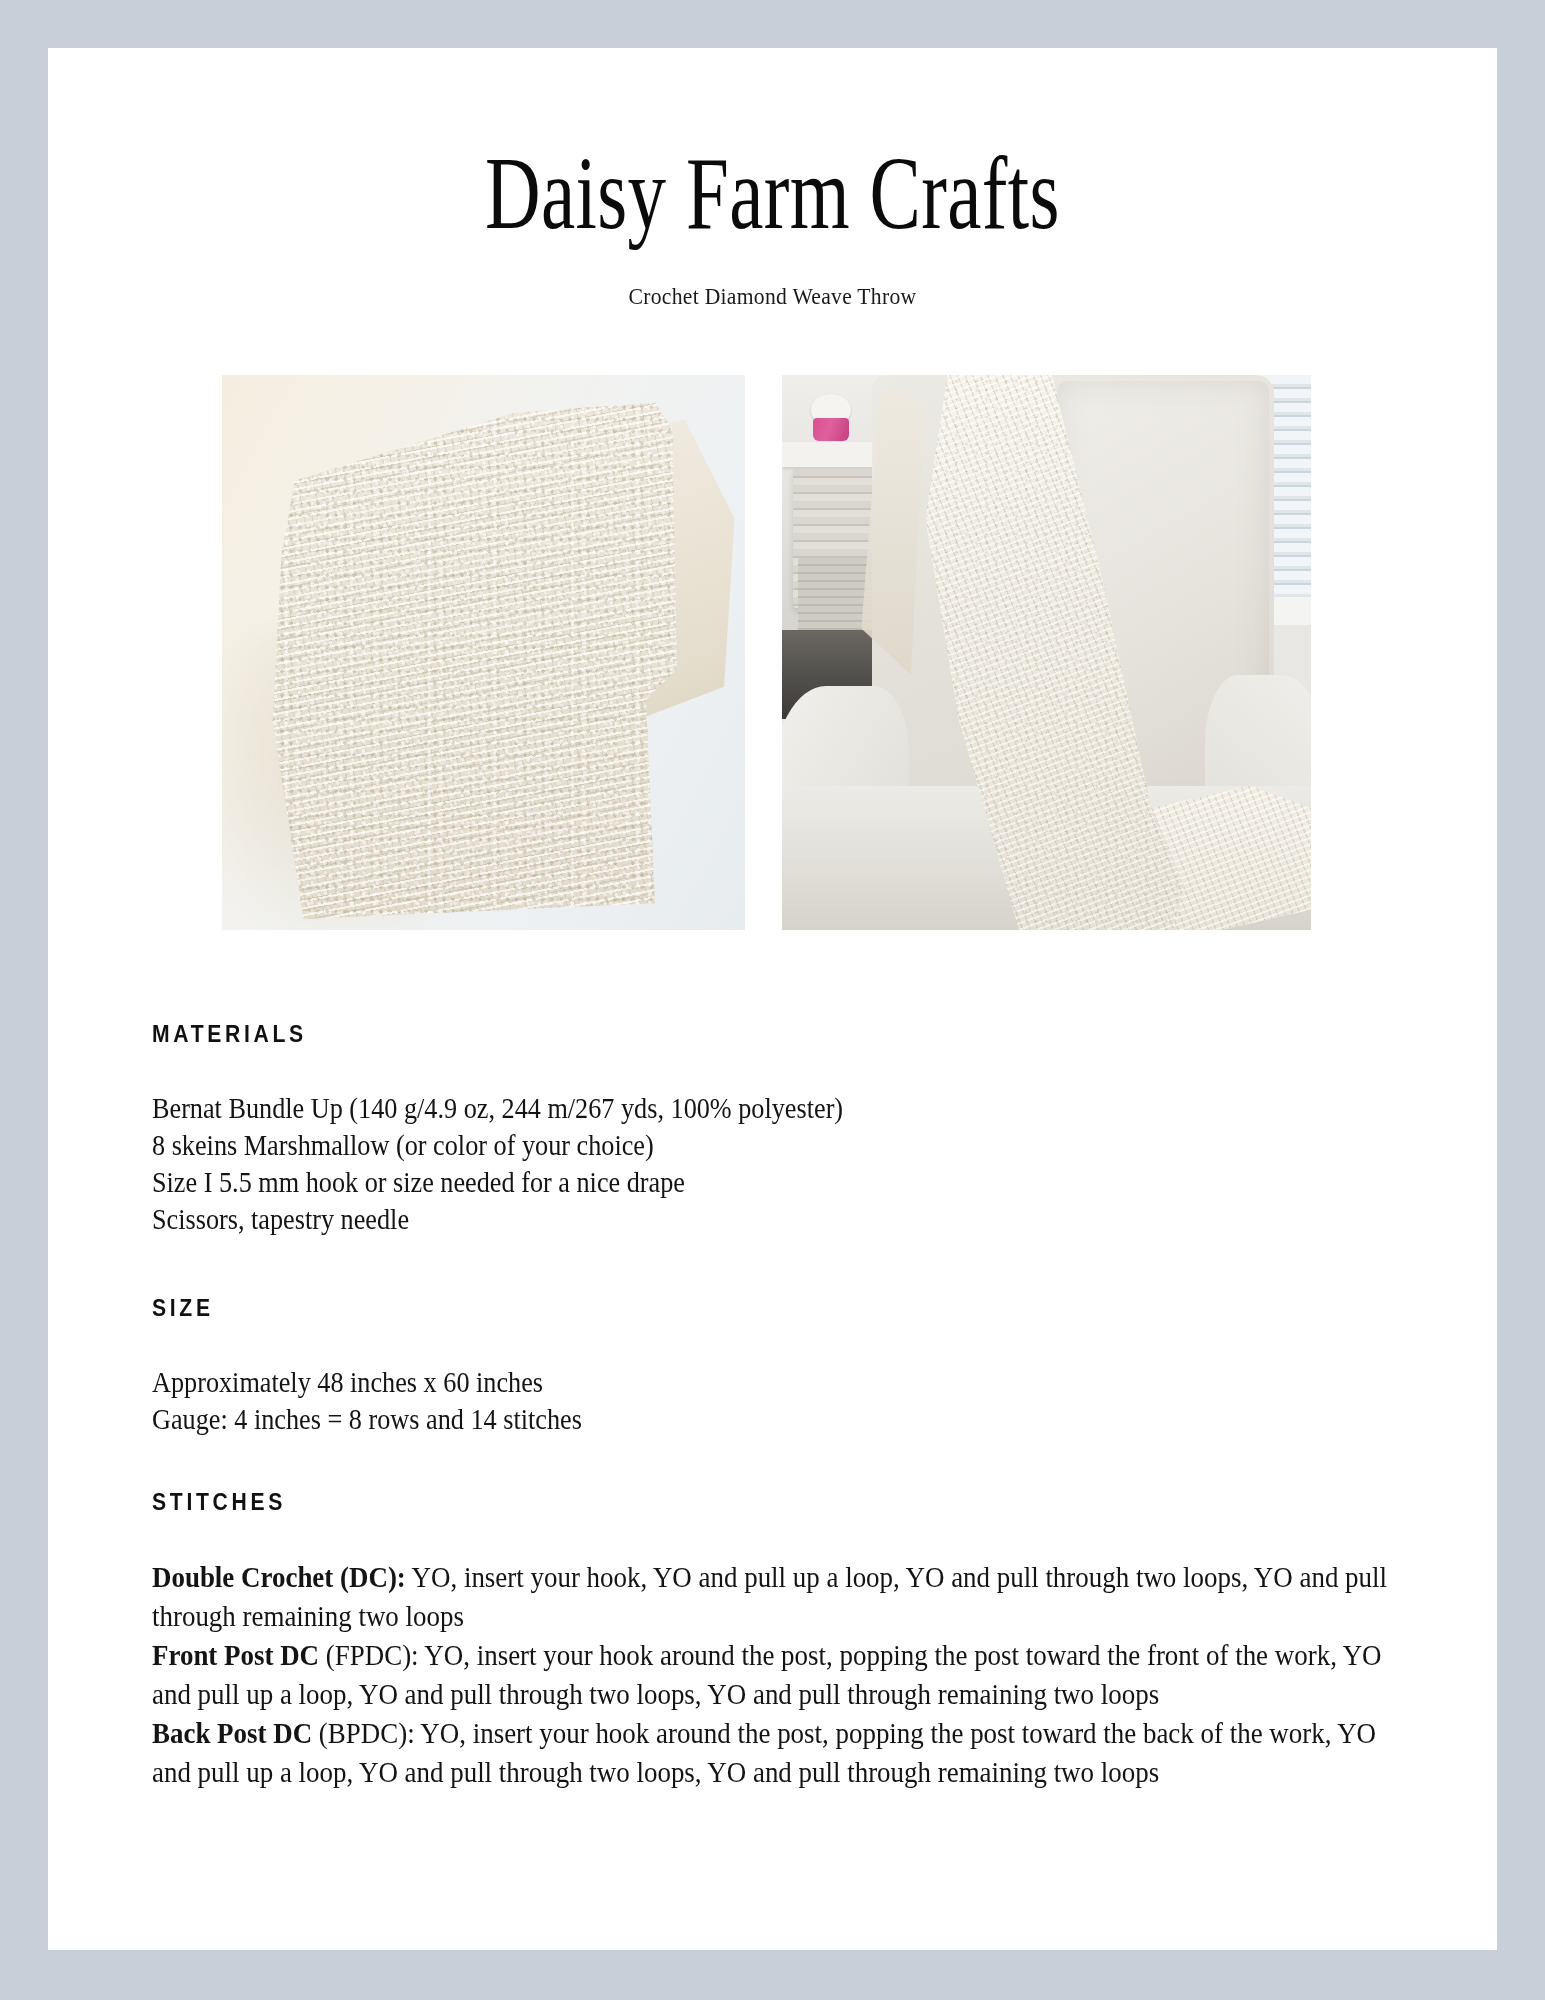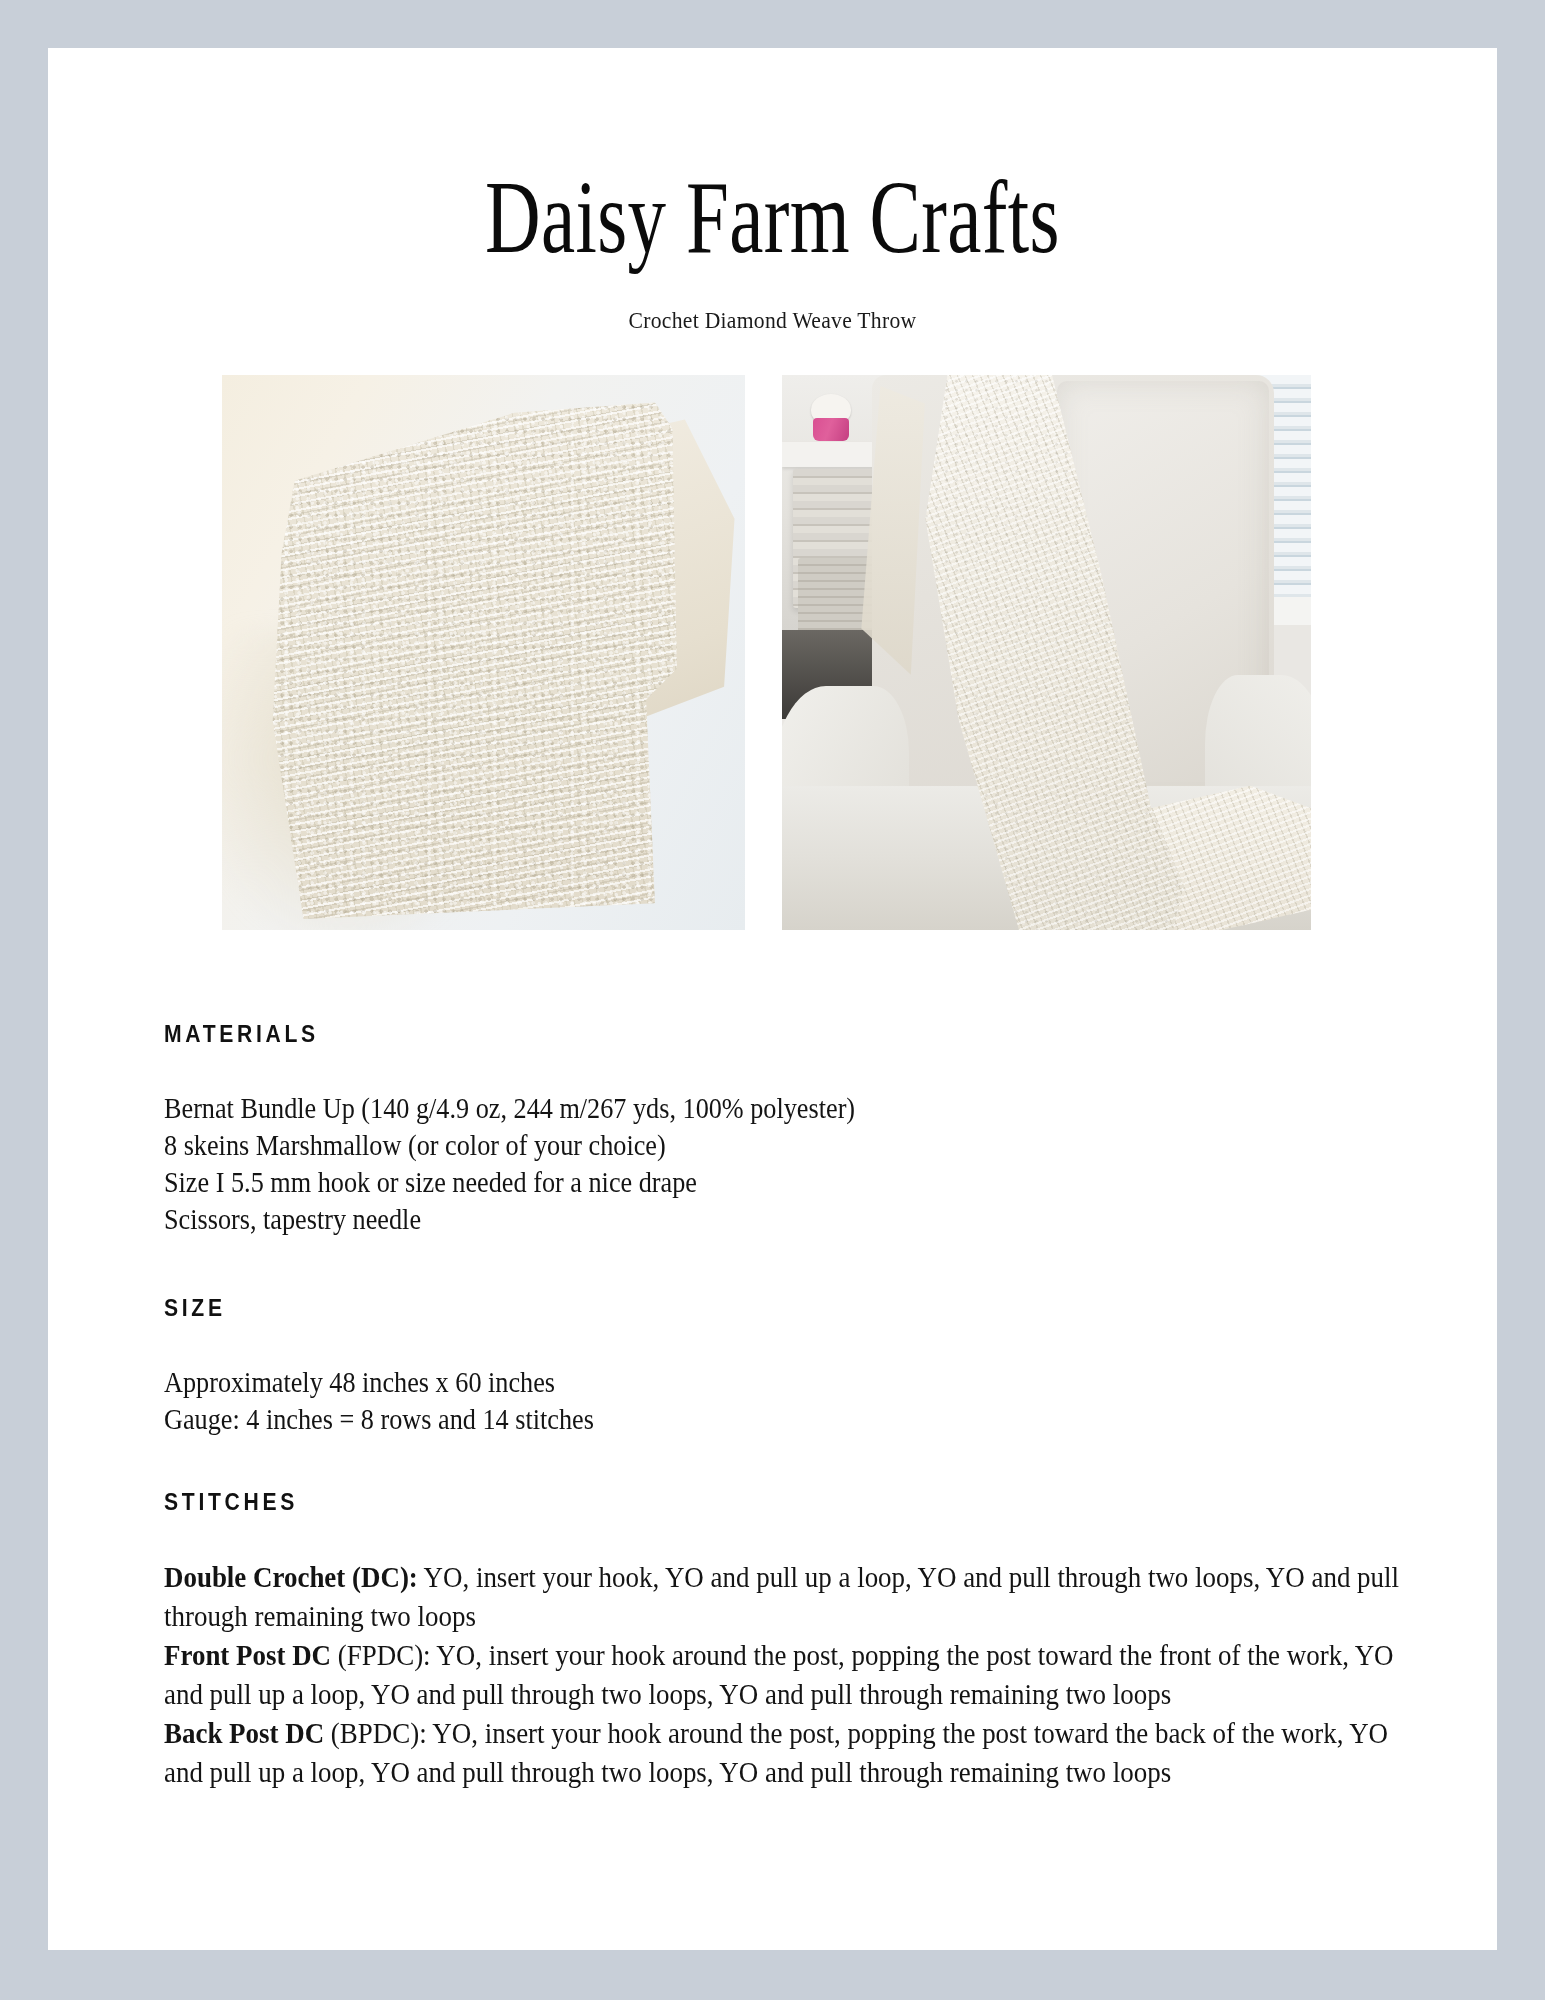--- a/index.html
+++ b/index.html
@@ -21,21 +21,21 @@
     top: 48px;
     width: 1449px;
     height: 1902px;
     background: #ffffff;
     overflow: hidden;
   }
 
   
   .masthead {
     text-align: center;
-    padding-top: 116px;
+    padding-top: 92px;
   }
   .brand-title {
     font-family: "Liberation Serif", "DejaVu Serif", serif;
     font-size: 104px;
     line-height: 1.02;
     font-weight: 400;
     letter-spacing: 0.5px;
     color: #0b0b0b;
     transform: scaleX(0.74);
     transform-origin: center center;
@@ -217,21 +217,21 @@
     background-image:
       radial-gradient(circle at 30% 40%, rgba(255,255,255,.35) 0 1px, transparent 1.6px),
       radial-gradient(circle at 75% 70%, rgba(150,145,130,.25) 0 1px, transparent 1.6px);
     background-size: 8px 7px, 10px 9px;
     opacity:.8;
   }
 
   
   .content {
     position: absolute;
-    left: 116px;
+    left: 104px;
     top: 972px;
     width: 1256px;
   }
   .section-heading {
     font-family: "Liberation Sans", "DejaVu Sans", sans-serif;
     font-weight: 700;
     font-size: 24px;
     letter-spacing: 4.2px;
     color: #111111;
     transform: scaleX(0.88);

